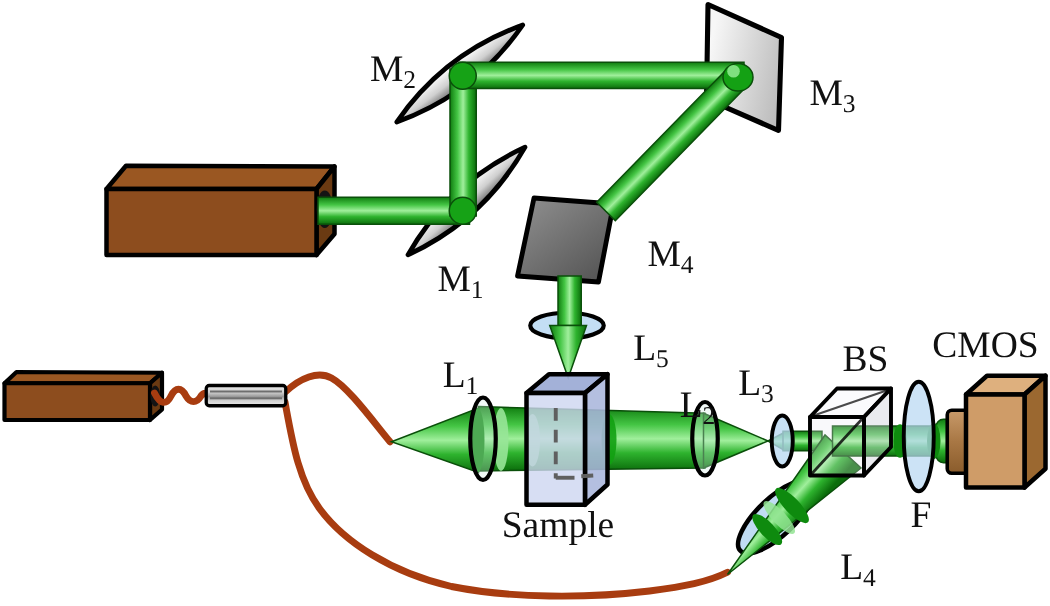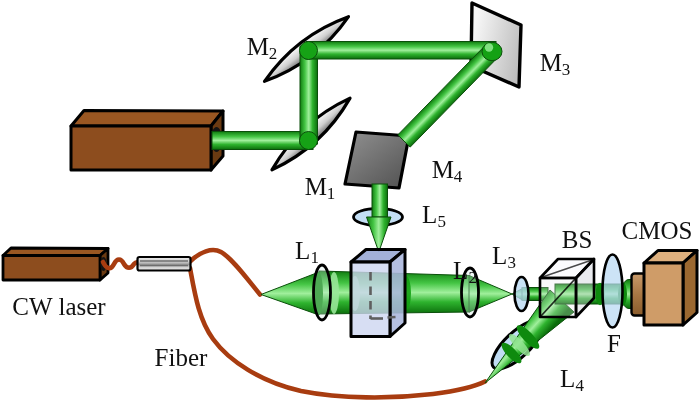--- a/index.html
+++ b/index.html
@@ -180,25 +180,24 @@
 
   <g>
     <rect x="137.5" y="257" width="53" height="13.5" rx="2" fill="url(#silverG)" stroke="#000" stroke-width="2.2"></rect>
     <line x1="140" y1="261" x2="188" y2="261" stroke="#6e6e6e" stroke-width="1.4"></line>
     <line x1="140" y1="265.5" x2="188" y2="265.5" stroke="#6e6e6e" stroke-width="1.4"></line>
   </g>
 </svg>
 
 <div class="lbl" style="left:262px;top:48px"><span>M</span><span class="sub">2</span></div>
 <div class="lbl" style="left:555px;top:64px"><span>M</span><span class="sub">3</span></div>
-<div class="lbl" style="left:320px;top:188px"><span>M</span><span class="sub">1</span></div>
+<div class="lbl" style="left:307px;top:188px"><span>M</span><span class="sub">1</span></div>
 <div class="lbl" style="left:447px;top:171px"><span>M</span><span class="sub">4</span></div>
-<div class="lbl" style="left:434px;top:216px"><span>L</span><span class="sub">5</span></div>
+<div class="lbl" style="left:434px;top:234px"><span>L</span><span class="sub">5</span></div>
 <div class="lbl" style="left:307px;top:252px"><span>L</span><span class="sub">1</span></div>
 <div class="lbl" style="left:465px;top:272px"><span>L</span><span class="sub">2</span></div>
 <div class="lbl" style="left:504px;top:257px"><span>L</span><span class="sub">3</span></div>
 <div class="lbl" style="left:577px;top:241px"><span>BS</span><span class="sub"></span></div>
 <div class="lbl" style="left:657px;top:232px"><span>CMOS</span><span class="sub"></span></div>
 <div class="lbl" style="left:614px;top:345px"><span>F</span><span class="sub"></span></div>
 <div class="lbl" style="left:572px;top:380px"><span>L</span><span class="sub">4</span></div>
-<div class="lbl" style="left:59px;top:308px"><span>CW laser</span><span class="sub"></span></div>
-<div class="lbl" style="left:181px;top:359px"><span>Fiber</span><span class="sub"></span></div>
+<div class="lbl" style="left:372px;top:352px"><span>Sample</span><span class="sub"></span></div>
 </div>
 
 </body></html>

